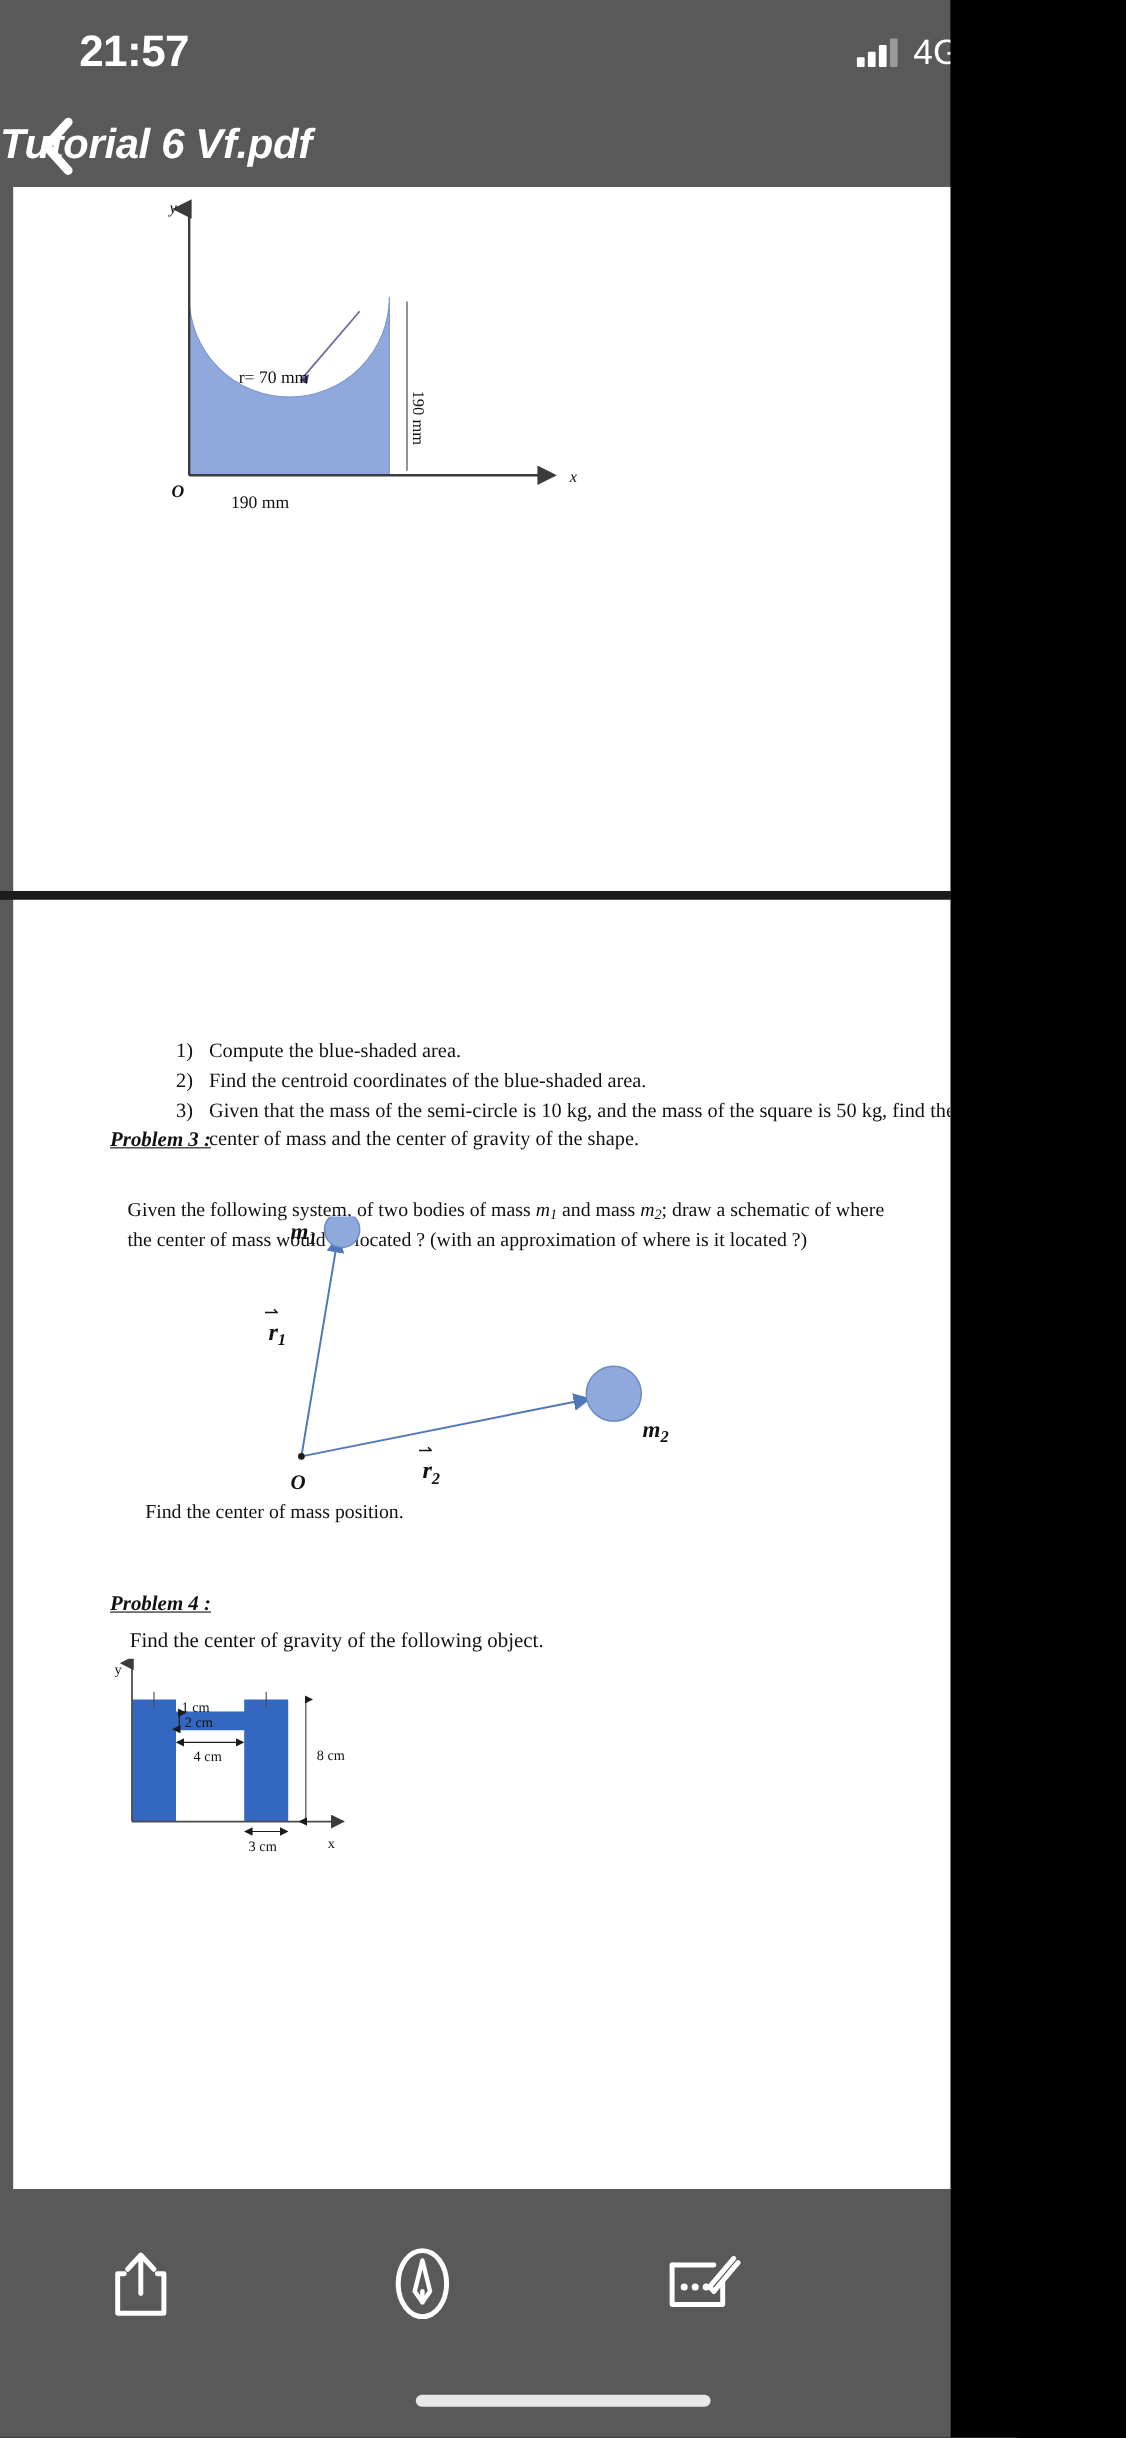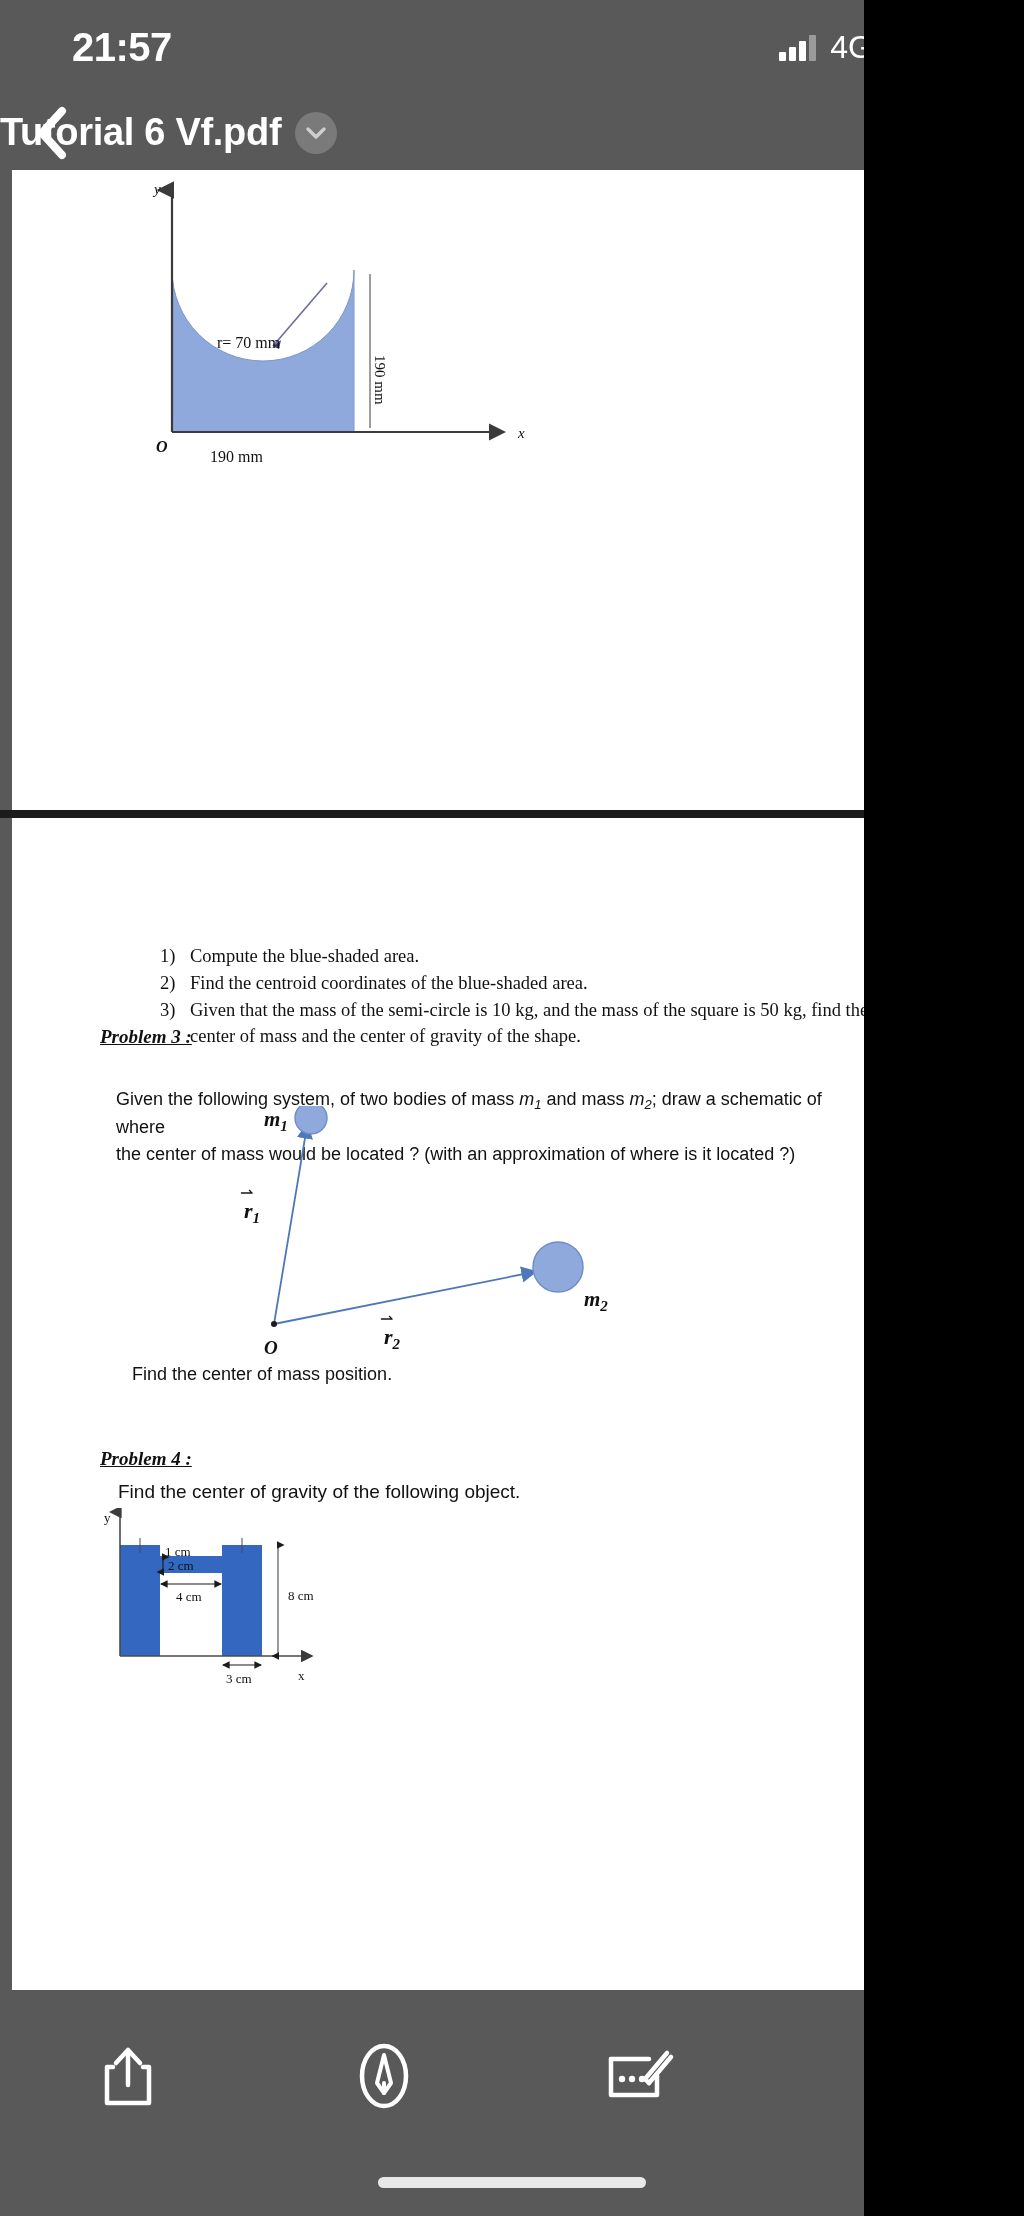--- a/index.html
+++ b/index.html
@@ -92,22 +92,23 @@
   .nav-back {
     position: absolute;
     left: 22px;
     width: 60px; height: 60px;
     display: flex; align-items: center; justify-content: center;
   }
   .nav-title-wrap {
     width: 100%;
     display: flex;
     align-items: center;
-    justify-content: flex-start;
+    justify-content: space-between;
     gap: 14px;
+    font-style: italic;
   }
   .nav-title {
     font-size: 38px;
     font-weight: bold;
     color: #ffffff;
     letter-spacing: -0.3px;
   }
   .nav-chevron-btn {
     width: 42px; height: 42px;
     border-radius: 50%;
@@ -154,21 +155,21 @@
     font-weight: bold;
     font-size: 19px;
     color: #111;
     text-decoration: underline;
   }
   #problem3-heading { left: 88px; top: 208px; }
   #problem4-heading { left: 88px; top: 630px; }
 
   .para {
     position: absolute;
-    font-family: Liberation Sans, sans-serif;
+    font-family: Liberation Serif, serif;
     font-size: 18px;
     line-height: 1.5;
     color: #111;
   }
   #p3-body { left: 104px; top: 268px; width: 740px; }
   #p3-find { left: 120px; top: 543px; }
   #p4-find { left: 106px; top: 660px; font-size: 19px; }
 
   .sub { font-size: 0.72em; vertical-align: -0.28em; }
   .ital { font-style: italic; }

